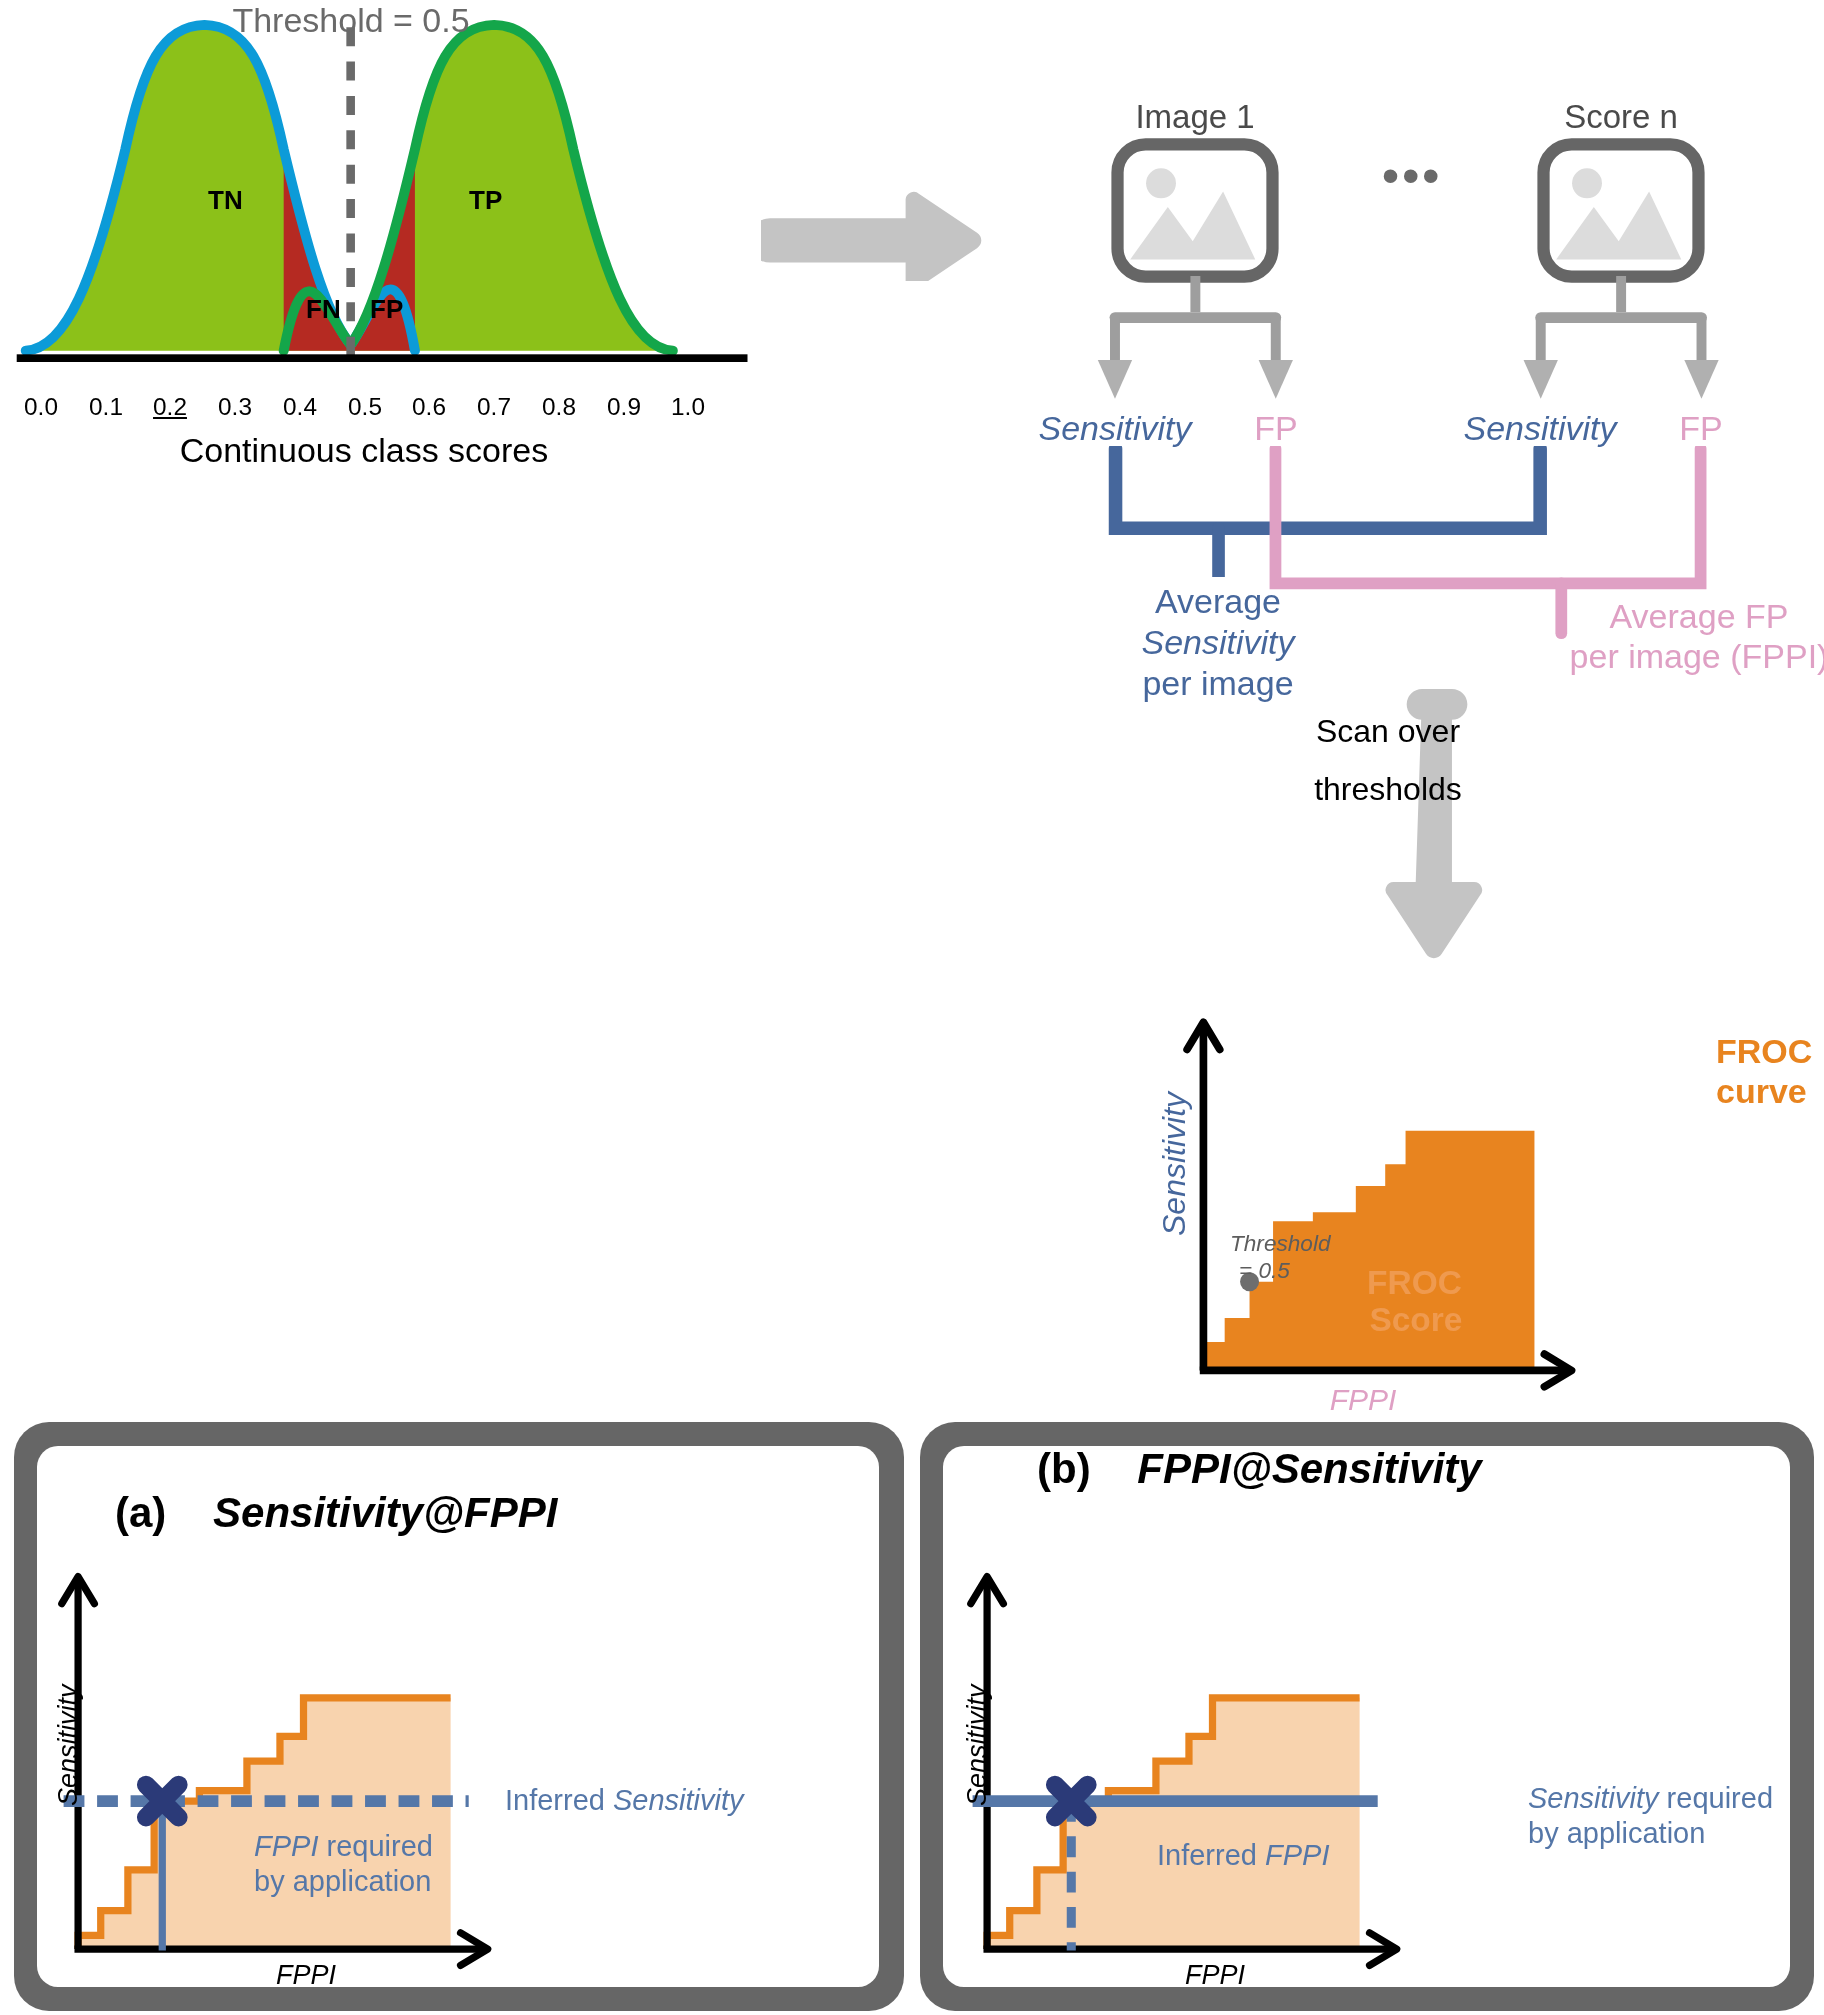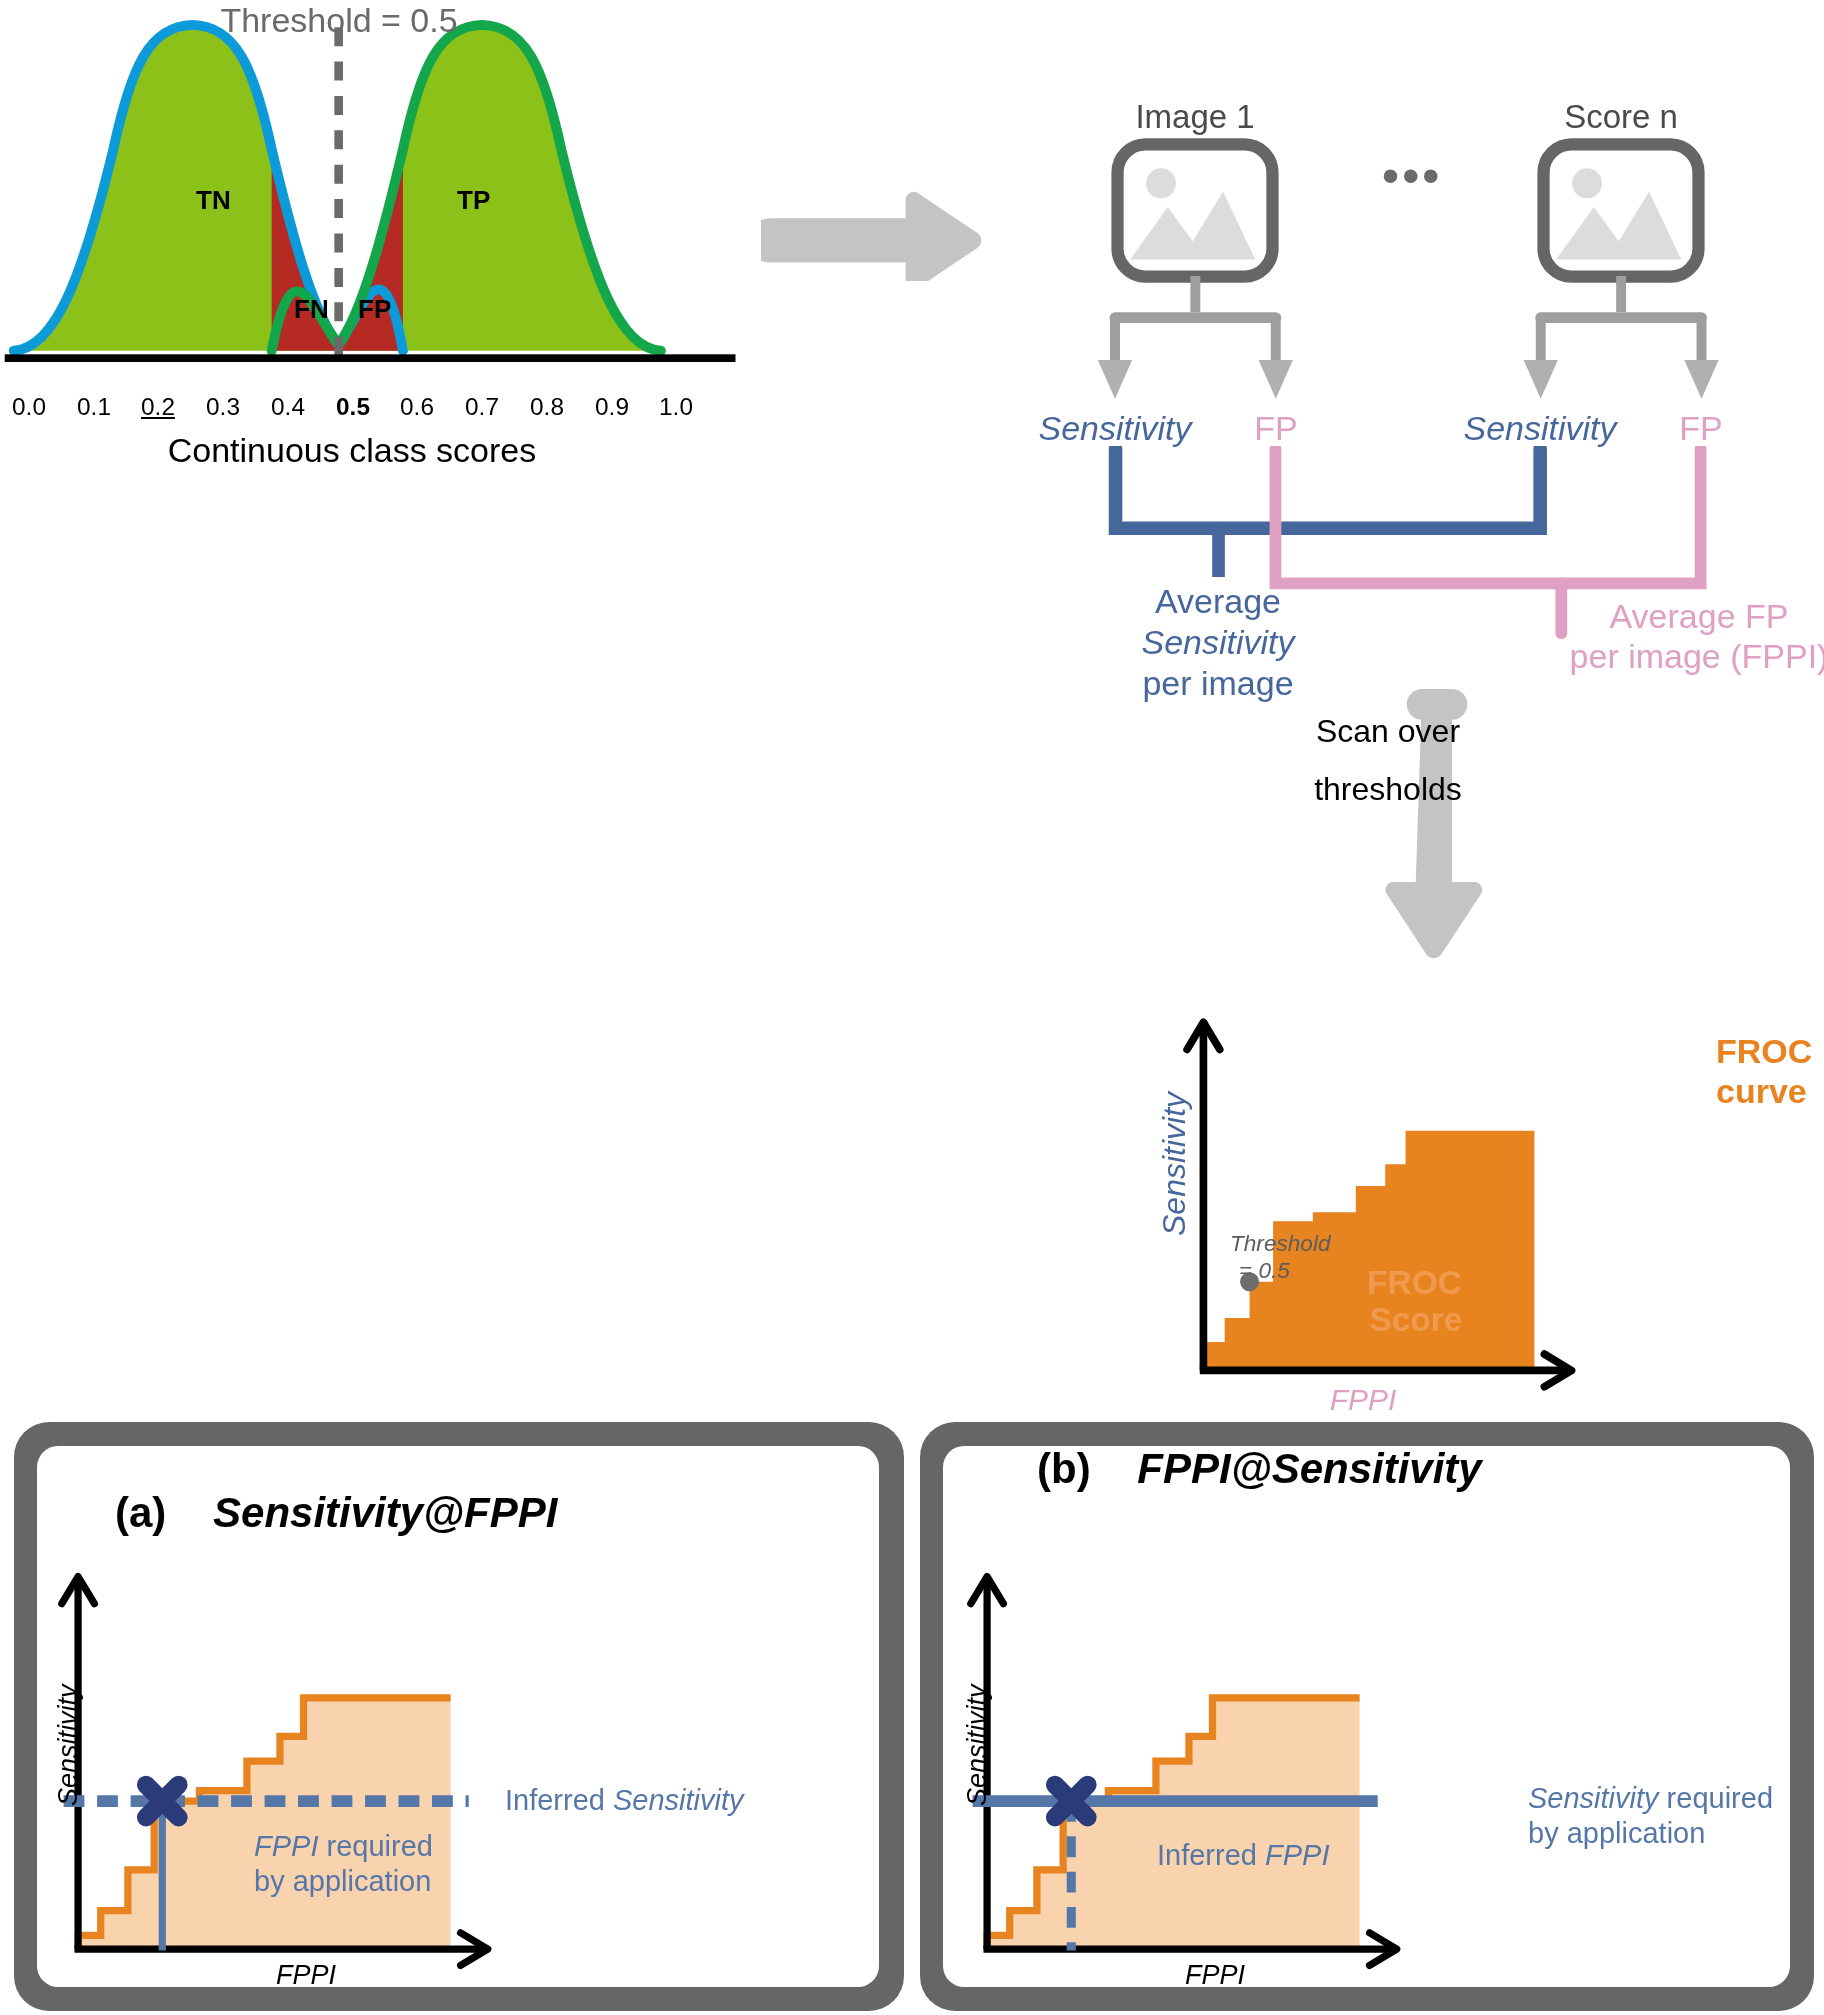--- a/index.html
+++ b/index.html
@@ -37,21 +37,21 @@
   .ann-blue{position:absolute;font-size:29px;color:#5577a8;line-height:1.22;}
   .ann-blue i{font-style:italic;}
   .axis-lbl-fppi{position:absolute;font-size:27px;font-style:italic;color:#000;}
   .axis-lbl-sens{position:absolute;font-size:27px;font-style:italic;color:#000;}
 </style>
 </head>
 <body>
 
 <div id="stage" data-name="figure-root">
 
-  <div class="abs" data-name="score-distribution-chart" style="left:0;top:0;width:747px;height:435px;">
+  <div class="abs" data-name="score-distribution-chart" style="left:12px;top:0;width:747px;height:435px;">
 
     <svg width="747" height="362" style="position:absolute;left:0;top:0;" data-name="distribution-plot-svg" viewBox="0 0 1650 800">
 
       <path data-name="correct-region-fill" fill="#8cc119" d="M 30,775
                C 120,770 180,620 250,330
                C 290,145 330,58 425,55
                C 520,58 560,145 600,330
                C 648,530 690,690 748,762
                C 800,690 845,520 890,330
                C 930,145 970,58 1065,55
@@ -118,21 +118,21 @@
     <div class="txt axis-title ctr" data-name="x-axis-title" style="left:140px;top:158px;">Continuous class scores</div>
   </div>
 
   <style>
     [data-name="score-distribution-chart"] .axis-tick-label{top:394px !important;}
     [data-name="x-tick-0"]{left:29px !important;}
     [data-name="x-tick-1"]{left:94px !important;}
     [data-name="x-tick-2"]{left:158px !important;text-decoration:underline;}
     [data-name="x-tick-3"]{left:223px !important;}
     [data-name="x-tick-4"]{left:288px !important;}
-    [data-name="x-tick-5"]{left:353px !important;font-weight:bold;}
+    [data-name="x-tick-5"]{left:353px !important;}
     [data-name="x-tick-6"]{left:417px !important;}
     [data-name="x-tick-7"]{left:482px !important;}
     [data-name="x-tick-8"]{left:547px !important;}
     [data-name="x-tick-9"]{left:612px !important;}
     [data-name="x-tick-10"]{left:676px !important;}
     [data-name="x-axis-title"]{left:352px !important;top:432px !important;}
     [data-name="threshold-label"]{left:339px !important;top:2.3px !important;}
     [data-name="region-label-tn"]{left:196px !important;top:186px !important;}
     [data-name="region-label-tp"]{left:457px !important;top:186px !important;}
     [data-name="region-label-fn"]{left:294px !important;top:295px !important;}

